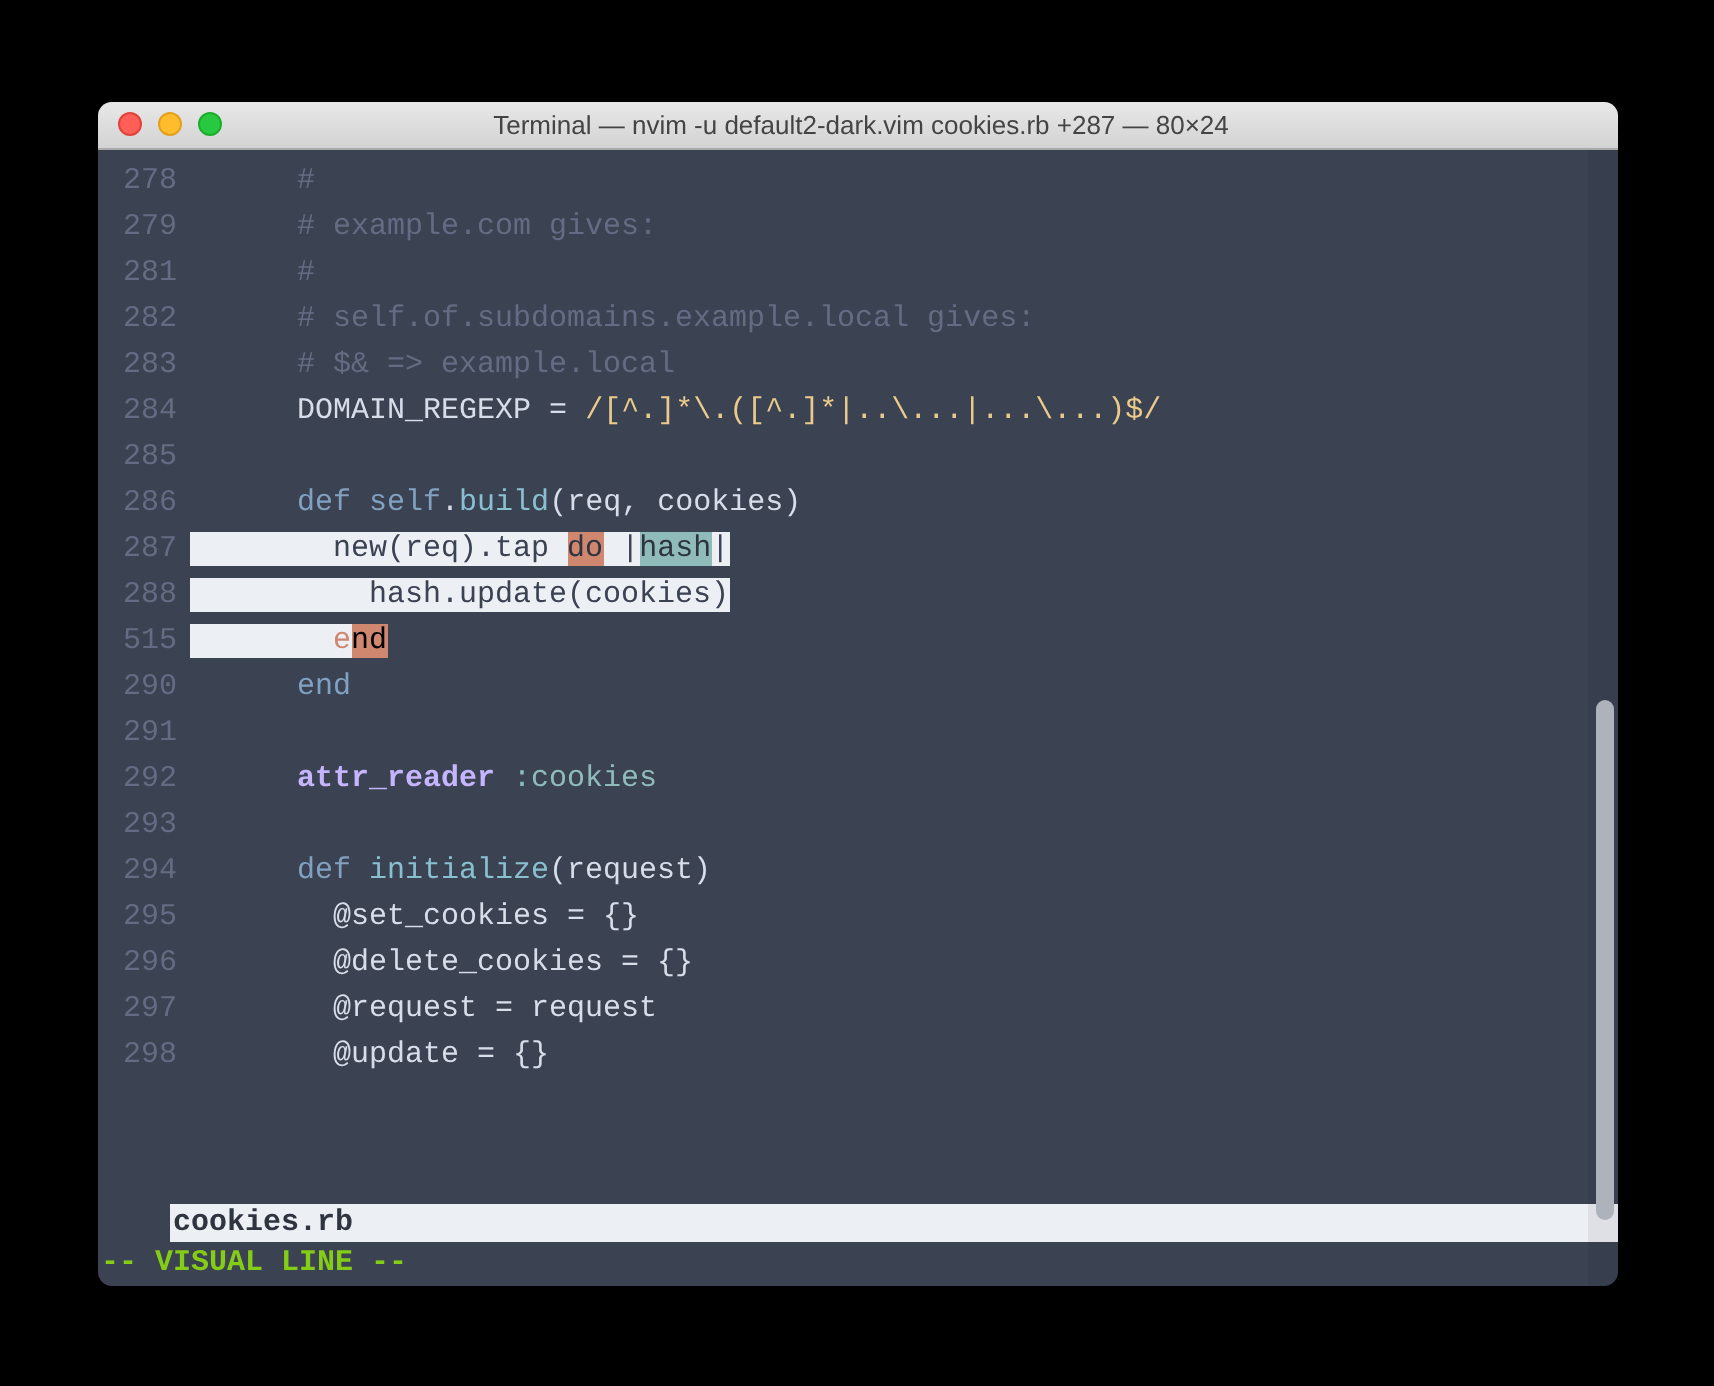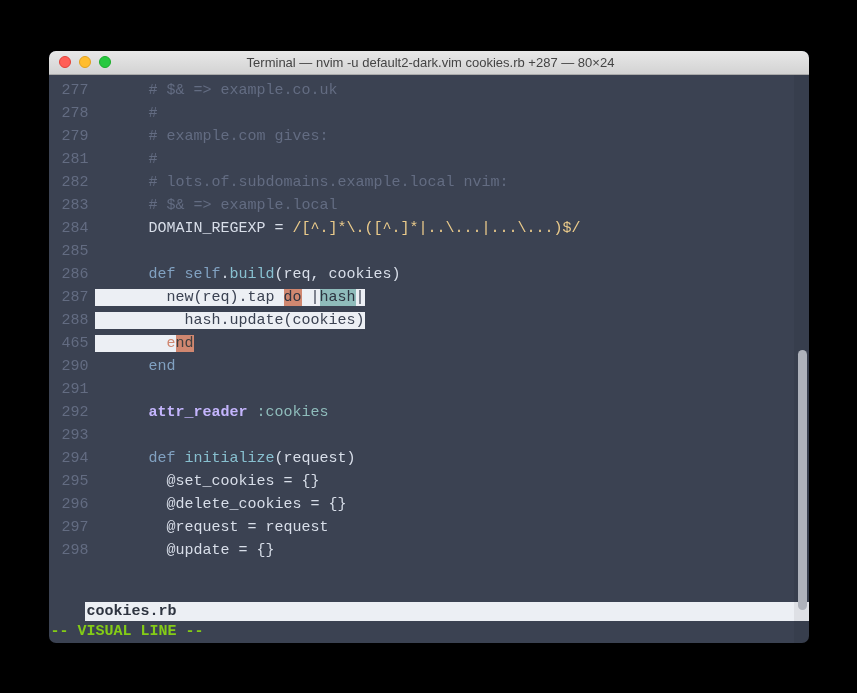--- a/index.html
+++ b/index.html
@@ -91,21 +91,21 @@
   .c-paren   { color:#d8dee9; }
   .c-plain   { color:#d8dee9; }
   .sel {
     background:#eceff4;
     color:#3b4252;
   }
   .sel .c-do { background:#d08770; color:#2e3440; }
   .sel .c-hash { background:#8fbcbb; color:#2e3440; }
   .sel-end-chunk { display:inline-block; }
   .sel-end-e { background:#eceff4; color:#d08770; }
-  .sel-end-nd { background:#d08770; color:#404040; }
+  .sel-end-nd { background:#d08770; color:#000000; }
   .statusbar {
     background:#eceff4;
     color:#2e3440;
     height: 19px;
     line-height: 19px;
     padding-left: 2px;
     font-weight: bold;
     margin-left: 36px;
   }
   .modeline {
@@ -143,38 +143,34 @@
       <div class="dot yellow"></div>
       <div class="dot green"></div>
     </div>
     <div class="title">Terminal — nvim -u default2-dark.vim cookies.rb +287 — 80×24</div>
   </div>
 
   <div class="term">
     <div class="editor">
 
       <div class="row">
-        <span class="gutter">277</span>
-        <span class="code c-comment">      # $&amp; =&gt; example.co.uk</span>
-      </div>
-      <div class="row">
         <span class="gutter">278</span>
         <span class="code c-comment">      #</span>
       </div>
       <div class="row">
         <span class="gutter">279</span>
         <span class="code c-comment">      # example.com gives:</span>
       </div>
       <div class="row">
         <span class="gutter">281</span>
         <span class="code c-comment">      #</span>
       </div>
       <div class="row">
         <span class="gutter">282</span>
-        <span class="code c-comment">      # lots.of.subdomains.example.local nvim:</span>
+        <span class="code c-comment">      # self.of.subdomains.example.local gives:</span>
       </div>
       <div class="row">
         <span class="gutter">283</span>
         <span class="code c-comment">      # $&amp; =&gt; example.local</span>
       </div>
       <div class="row">
         <span class="gutter">284</span>
         <span class="code"><span class="c-const">      DOMAIN_REGEXP </span><span class="c-op">=</span><span> </span><span class="c-regex">/[^.]*\.([^.]*|..\...|...\...)$/</span></span>
       </div>
       <div class="row">
@@ -190,21 +186,21 @@
         <span class="gutter">287</span>
         <span class="code"><span class="sel"><span>        new(req).tap </span><span class="c-do">do</span><span> </span><span>|</span><span class="c-hash">hash</span><span>|</span></span></span>
       </div>
 
       <div class="row">
         <span class="gutter">288</span>
         <span class="code"><span class="sel"><span>          hash.update(cookies)</span></span></span>
       </div>
 
       <div class="row">
-        <span class="gutter">465</span>
+        <span class="gutter">515</span>
         <span class="code"><span class="sel"><span>        </span></span><span class="sel-end-chunk"><span class="sel-end-e">e</span><span class="sel-end-nd">nd</span></span></span>
       </div>
 
       <div class="row">
         <span class="gutter">290</span>
         <span class="code c-end">      end</span>
       </div>
       <div class="row">
         <span class="gutter">291</span>
         <span class="code"></span>

